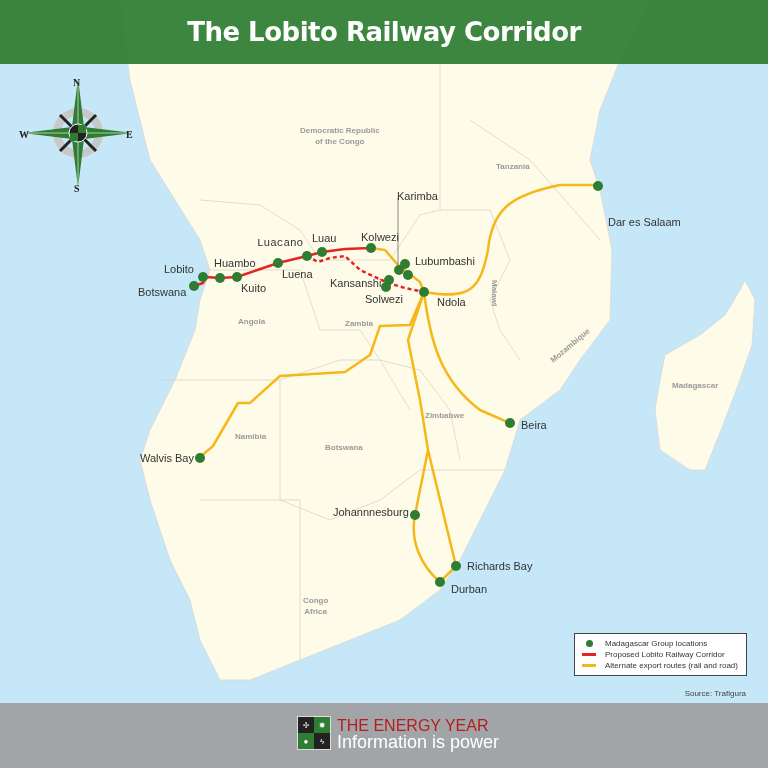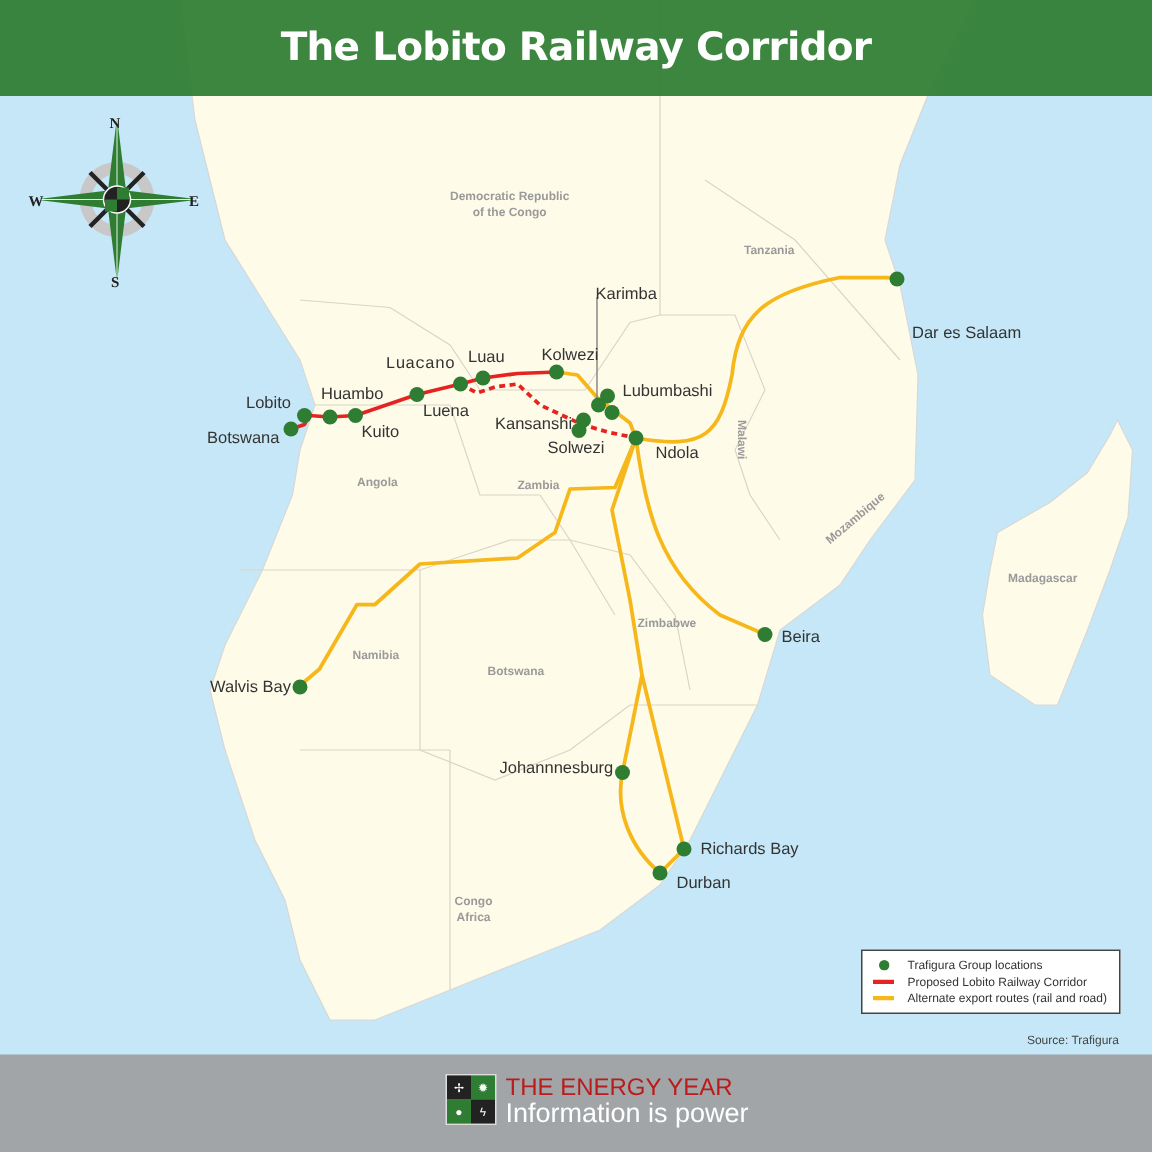--- a/index.html
+++ b/index.html
@@ -141,21 +141,21 @@
 <div class="city" style="left:467px;top:560px;">Richards Bay</div>
 <div class="city" style="left:451px;top:583px;">Durban</div>
 
 <div class="legend">
   <div class="legend-row">
     <span class="legend-sym">
         <svg width="7" height="7">
           <circle cx="3.5" cy="3.5" r="3.5" fill="#2e7d32"></circle>
         </svg>
       </span>
-    <span>Trafigura Group locations</span>
+    <span>Madagascar Group locations</span>
   </div>
   <div class="legend-row">
     <span class="legend-sym">
         <svg width="14" height="3">
           <rect width="14" height="3" fill="#e52421"></rect>
         </svg>
       </span>
     <span>Proposed Lobito Railway Corridor</span>
   </div>
   <div class="legend-row">

